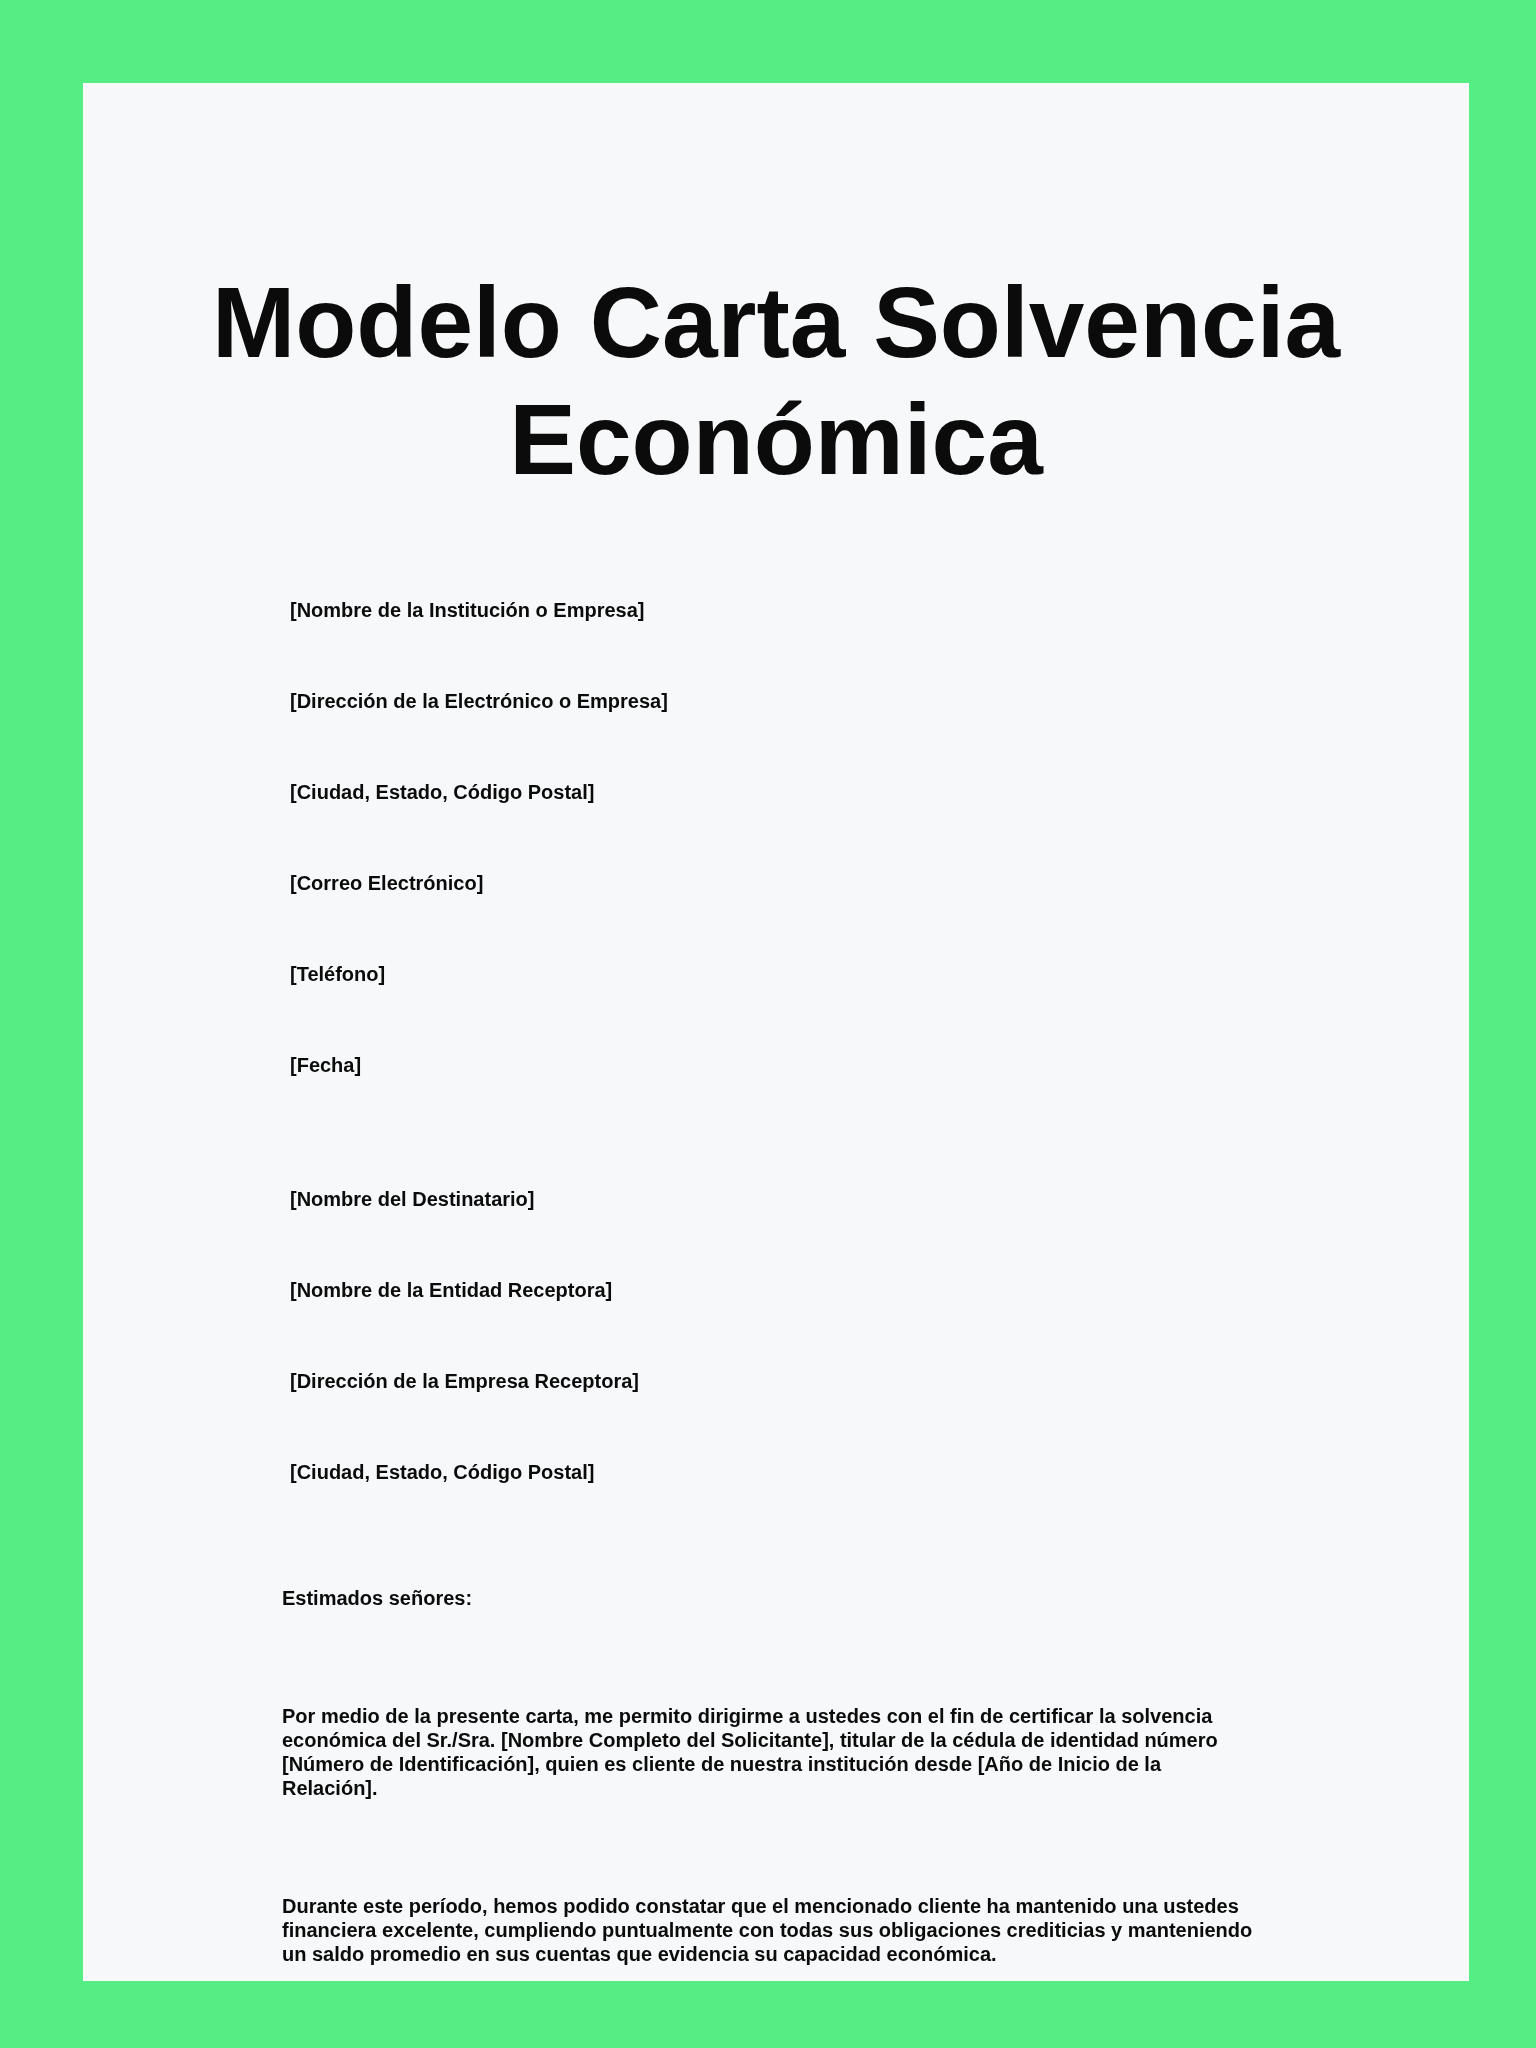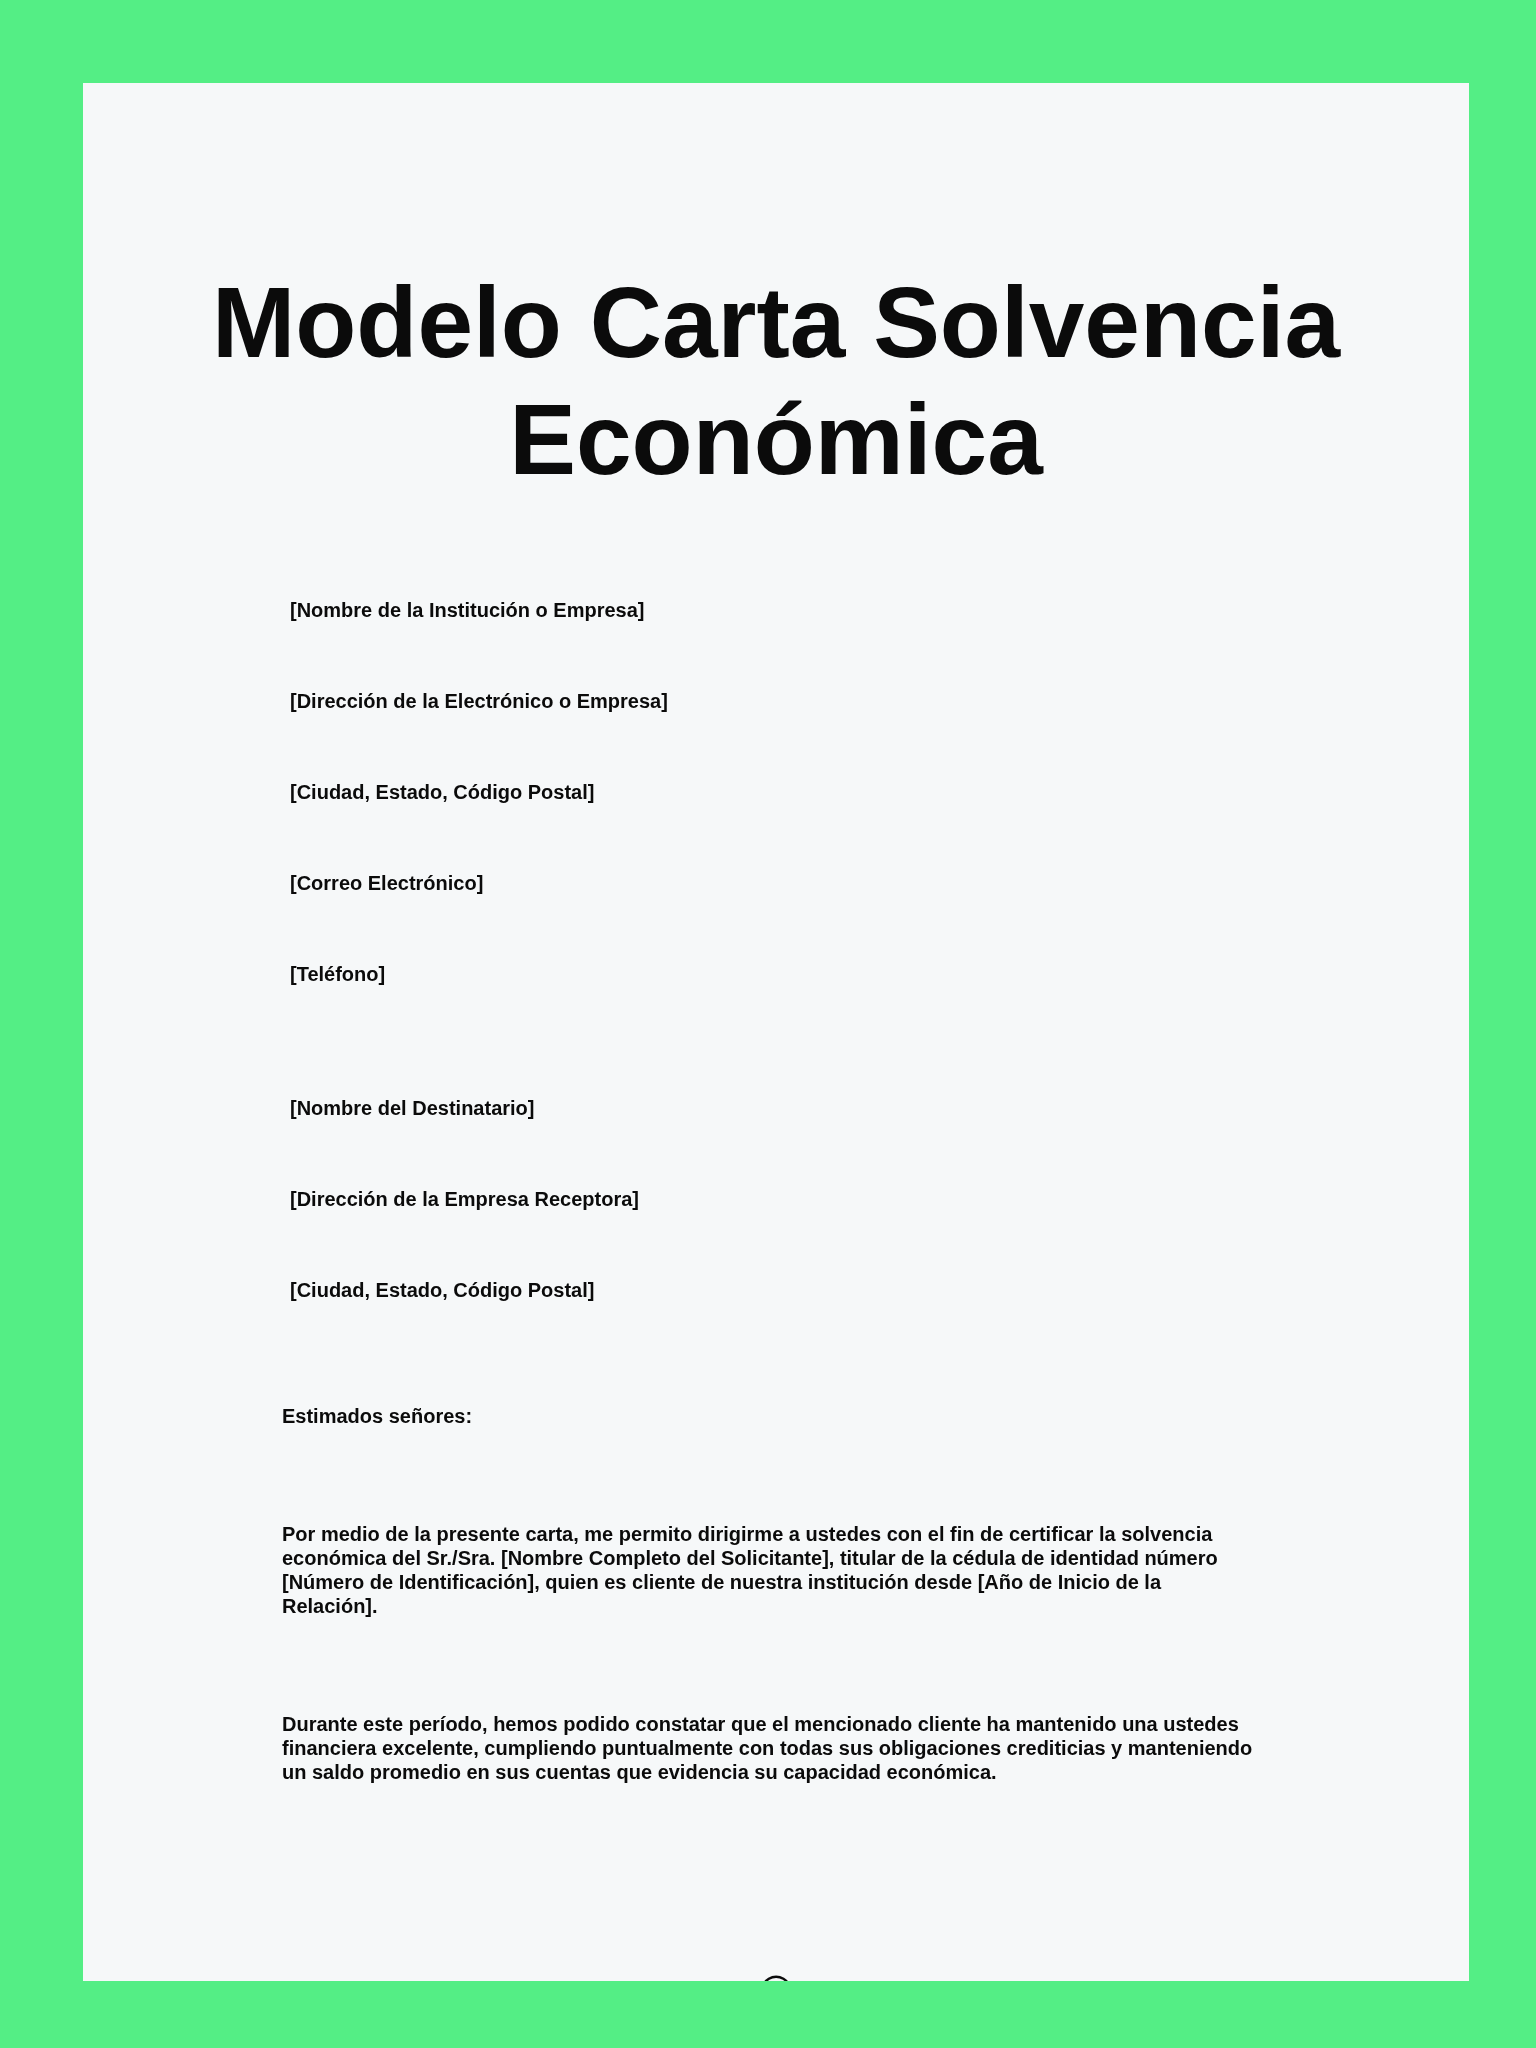--- a/index.html
+++ b/index.html
@@ -65,26 +65,28 @@
   <h1 class="doc-title">Modelo Carta Solvencia Económica</h1>
 
   <div class="content">
 
     <div>
       <p>[Nombre de la Institución o Empresa]</p>
       <p>[Dirección de la Electrónico o Empresa]</p>
       <p>[Ciudad, Estado, Código Postal]</p>
       <p>[Correo Electrónico]</p>
       <p>[Teléfono]</p>
+      <p>[Fecha]</p>
     </div>
 
     <div class="gap"></div>
 
     <div>
       <p>[Nombre del Destinatario]</p>
+      <p>[Nombre de la Entidad Receptora]</p>
       <p>[Dirección de la Empresa Receptora]</p>
       <p>[Ciudad, Estado, Código Postal]</p>
     </div>
 
     <div class="gap"></div>
 
     <p>Estimados señores:</p>
 
     <div class="gap"></div>
 

